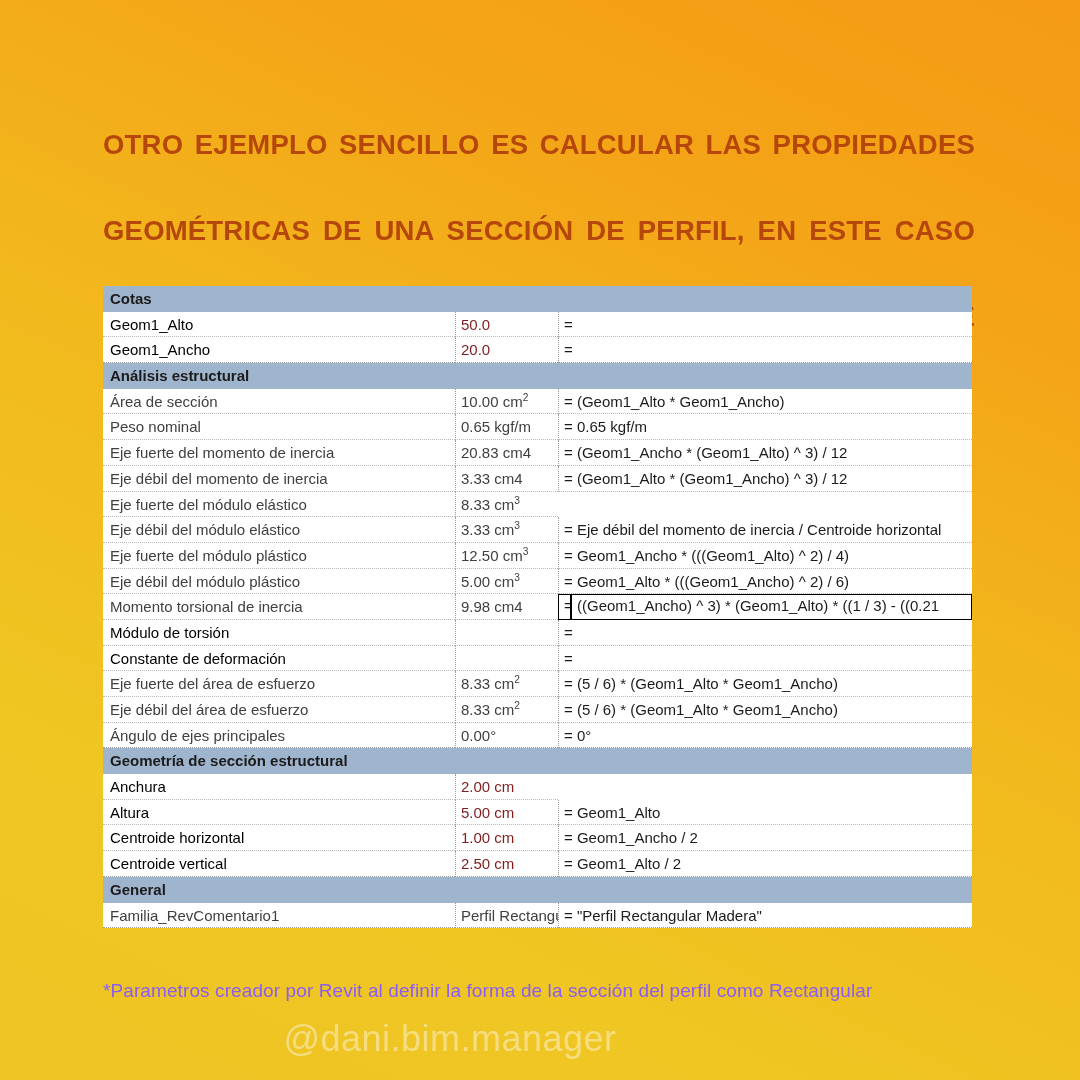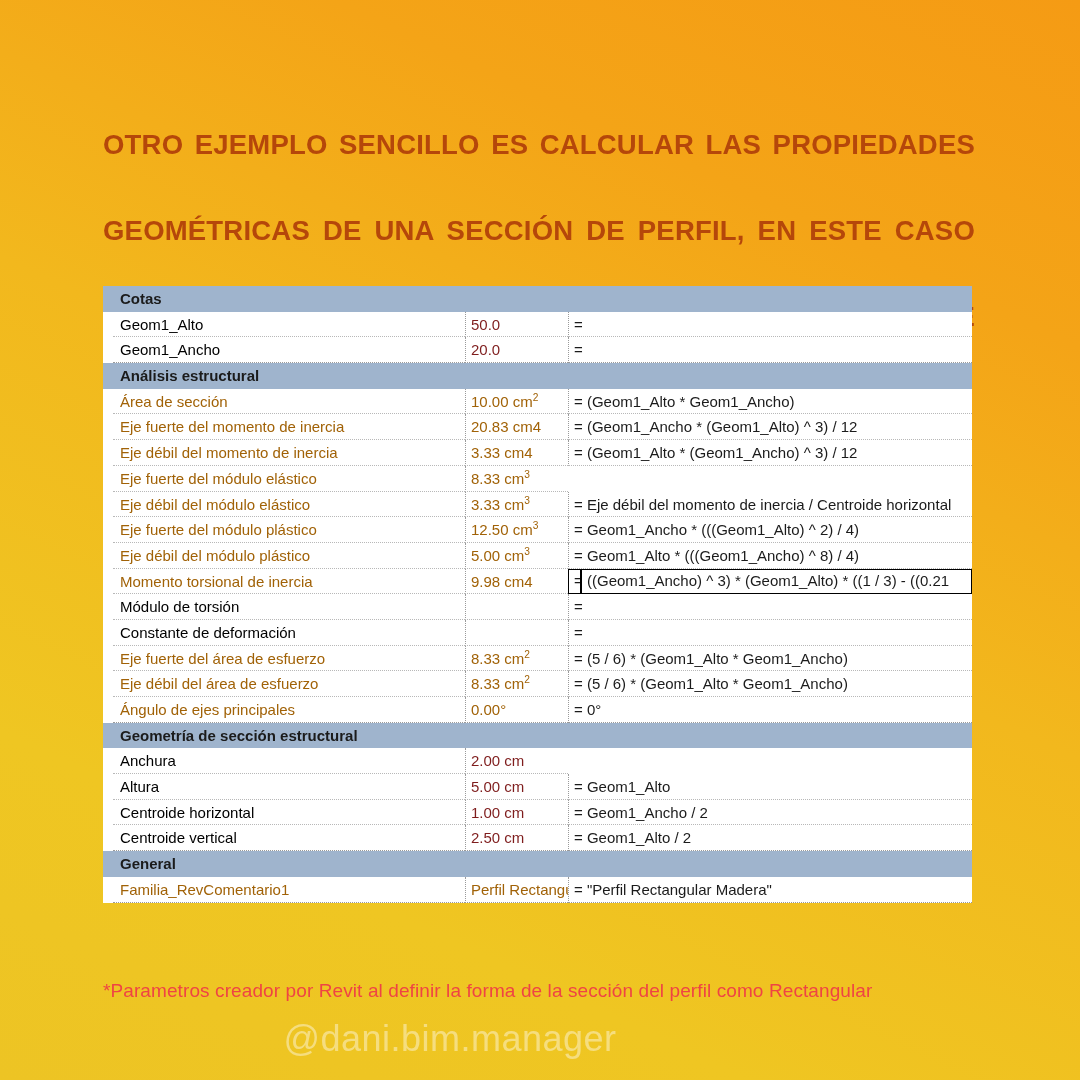--- a/index.html
+++ b/index.html
@@ -51,21 +51,20 @@
     background: #ffffff;
     font-size: 15px;
   }
 
   .row {
     display: flex;
     height: 25.7px;
     align-items: flex-end;
     background: #ffffff;
     position: relative;
-    padding-left: 10px;
   }
 
   
   .row.group {
     background: #9FB4CD;
     height: 25.7px;
   }
   .row.group .c-name {
     font-weight: bold;
     color: #1b1b1b;
@@ -103,21 +102,21 @@
     white-space: nowrap;
     overflow: hidden;
     line-height: 25.7px;
     border-left: 1px dotted #9a9a9a;
     border-bottom: 1px dotted #b8b8b8;
     height: 100%;
   }
 
   
   .row.readonly .c-name,
-  .row.readonly .c-val { color: #a16207; }
+  .row.readonly .c-val { color: #404040; }
 
   
   .row.selected .c-form {
     border: 1.5px solid #000000;
     border-left: 1.5px solid #000000;
     margin-left: 0;
     line-height: 22px;
   }
 
   .row.last-in-group .c-name,
@@ -126,21 +125,21 @@
 
   sup { font-size: 0.68em; vertical-align: super; line-height: 0; }
 
   
   #footnote {
     position: absolute;
     left: 103px;
     top: 980px;
     width: 880px;
     font-size: 19px;
-    color: #ef4444;
+    color: #8b5cf6;
     white-space: nowrap;
     letter-spacing: 0.1px;
   }
 
   
   #watermark {
     position: absolute;
     left: 0;
     top: 1018px;
     width: 900px;
@@ -177,20 +176,25 @@
     </div>
     <div class="row group">
       <div class="c-name">Análisis estructural</div>
     </div>
     <div class="row readonly">
       <div class="c-name">Área de sección</div>
       <div class="c-val"><span>10.00 cm</span><sup>2</sup></div>
       <div class="c-form">= (Geom1_Alto * Geom1_Ancho)</div>
     </div>
     <div class="row readonly">
+      <div class="c-name">Peso nominal</div>
+      <div class="c-val">0.65 kgf/m</div>
+      <div class="c-form">= 0.65 kgf/m</div>
+    </div>
+    <div class="row readonly">
       <div class="c-name">Eje fuerte del momento de inercia</div>
       <div class="c-val">20.83 cm4</div>
       <div class="c-form">= (Geom1_Ancho * (Geom1_Alto) ^ 3) / 12</div>
     </div>
     <div class="row readonly">
       <div class="c-name">Eje débil del momento de inercia</div>
       <div class="c-val">3.33 cm4</div>
       <div class="c-form">= (Geom1_Alto * (Geom1_Ancho) ^ 3) / 12</div>
     </div>
     <div class="row readonly">
@@ -203,21 +207,21 @@
       <div class="c-form">= Eje débil del momento de inercia / Centroide horizontal</div>
     </div>
     <div class="row readonly">
       <div class="c-name">Eje fuerte del módulo plástico</div>
       <div class="c-val"><span>12.50 cm</span><sup>3</sup></div>
       <div class="c-form">= Geom1_Ancho * (((Geom1_Alto) ^ 2) / 4)</div>
     </div>
     <div class="row readonly">
       <div class="c-name">Eje débil del módulo plástico</div>
       <div class="c-val"><span>5.00 cm</span><sup>3</sup></div>
-      <div class="c-form">= Geom1_Alto * (((Geom1_Ancho) ^ 8) / 4)</div>
+      <div class="c-form">= Geom1_Alto * (((Geom1_Ancho) ^ 2) / 6)</div>
     </div>
     <div class="row readonly selected">
       <div class="c-name">Momento torsional de inercia</div>
       <div class="c-val">9.98 cm4</div>
       <div class="c-form" style="flex: 0 0 13px;">=</div>
       <div class="c-form">((Geom1_Ancho) ^ 3) * (Geom1_Alto) * ((1 / 3) - ((0.21</div>
     </div>
     <div class="row">
       <div class="c-name">Módulo de torsión</div>
       <div class="c-val"></div>

